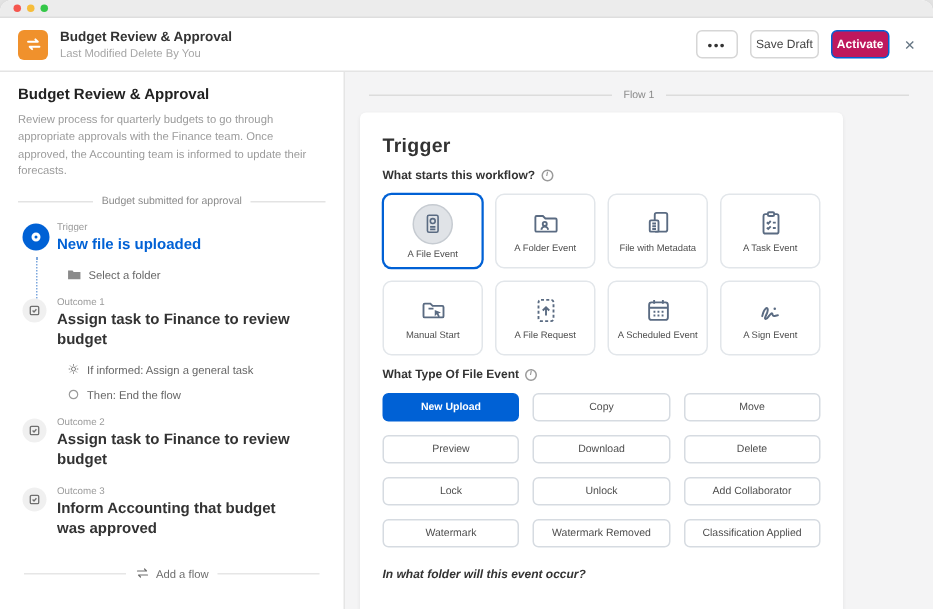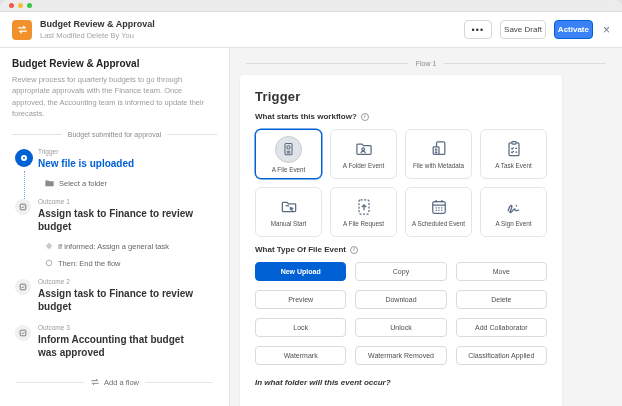--- a/index.html
+++ b/index.html
@@ -20,21 +20,21 @@
   .app-icon { width:20px; height:20px; border-radius:4px; background:#f0912c;
               display:flex; align-items:center; justify-content:center; flex:0 0 auto; }
   .title-stack { display:flex; flex-direction:column; }
   .hdr-title { font-size:9px; font-weight:bold; color:#333; }
   .hdr-sub { font-size:7.5px; color:#a6a6a6; margin-top:2px; }
   .header-right { margin-left:auto; display:flex; align-items:center; gap:8px; }
   .btn { border:1px solid #d6d6d6; border-radius:4px; background:#fff; font-size:8px; color:#444;
          height:19px; display:flex; align-items:center; padding:0 3px; cursor:pointer;
          font-family:"Liberation Sans", sans-serif; }
   .btn.icon-btn { padding:0 7px; font-size:9px; letter-spacing:1px; color:#333; }
-  .btn.primary { background:#3b82f6; border-color:#0061d5; color:#fff; font-weight:bold; }
+  .btn.primary { background:#be185d; border-color:#0061d5; color:#fff; font-weight:bold; }
   .close-x { font-size:12px; color:#667684; margin-left:2px; cursor:pointer; }
 
   
   .app-body { display:flex; flex:1; min-height:0; }
 
   
   .sidebar { width:230px; min-width:230px; background:#fff; border-right:1px solid #e5e5e5;
              padding:10px 12px 0 12px; overflow:hidden; }
   .sb-title { font-size:10px; font-weight:bold; color:#222; }
   .sb-desc { font-size:7.5px; color:#9b9b9b; line-height:1.5; margin-top:5px; }

